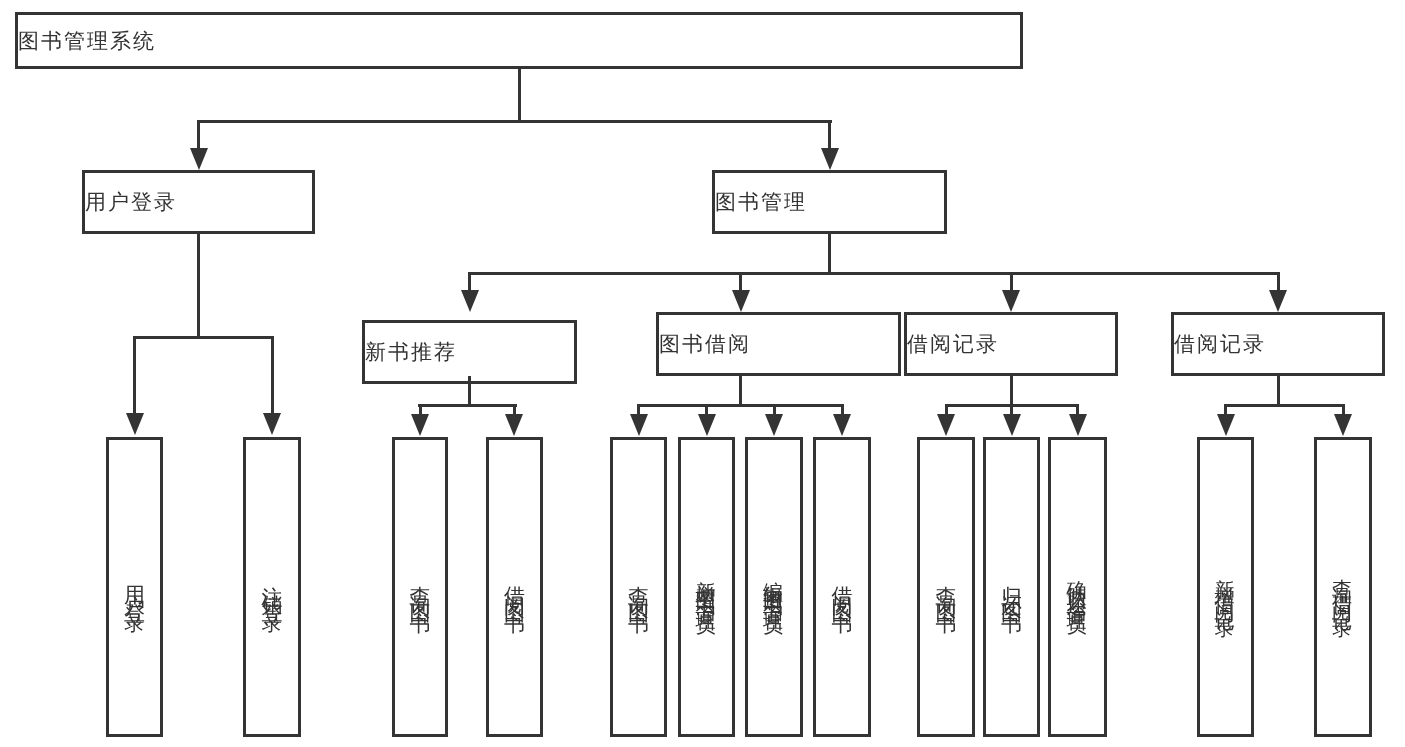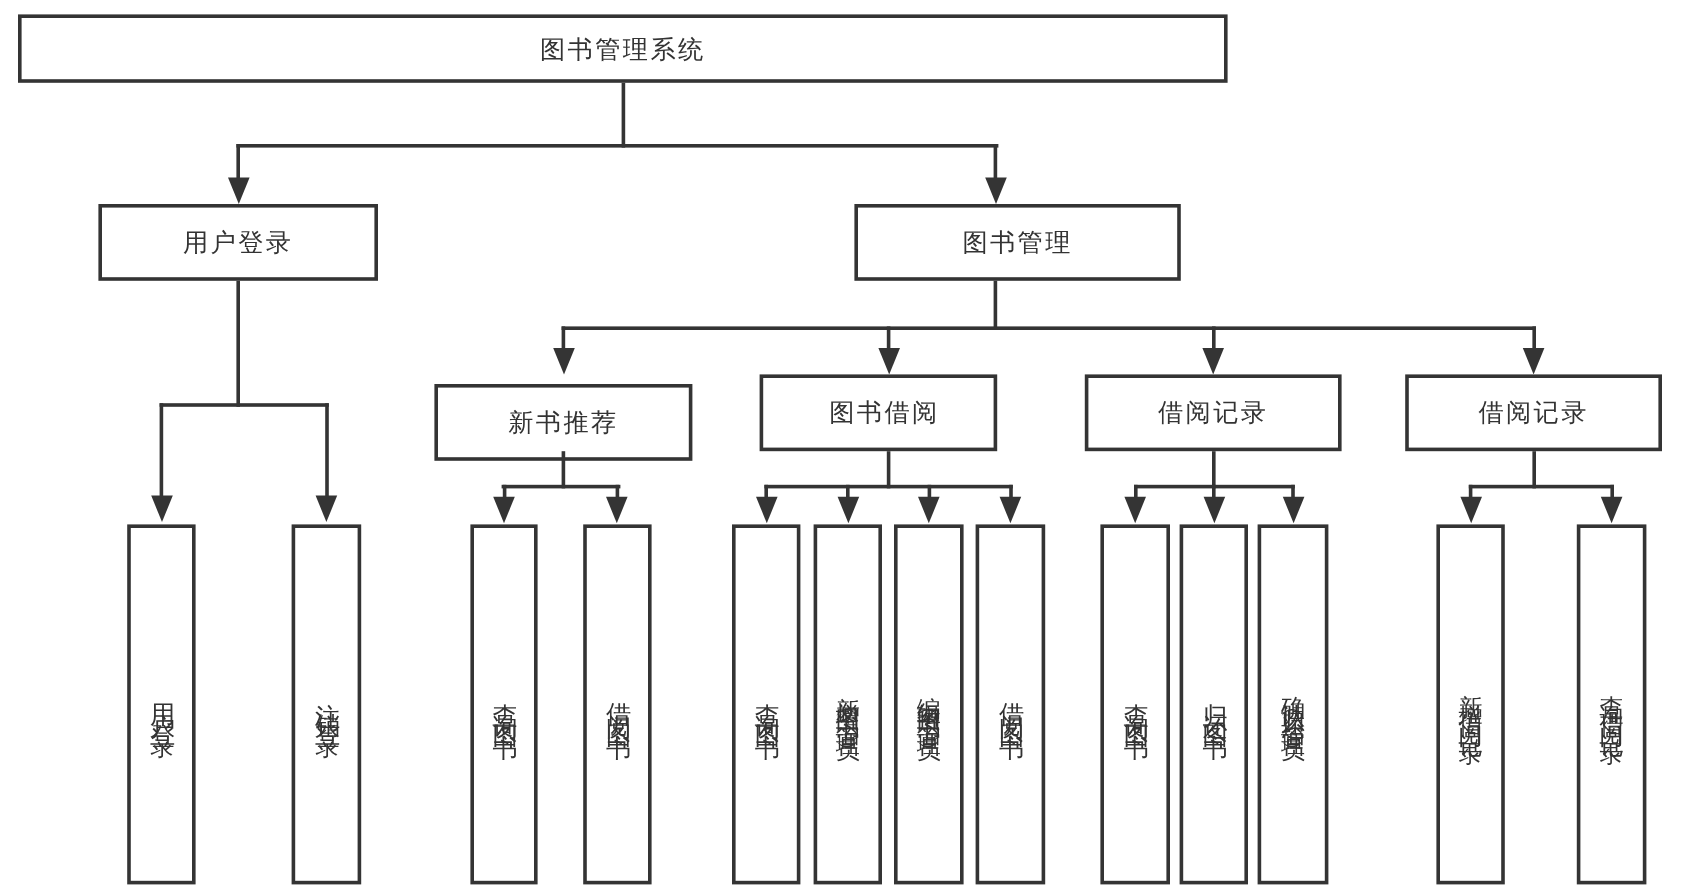--- a/index.html
+++ b/index.html
@@ -2,21 +2,21 @@
 <html><head>
 <meta charset="utf-8">
 <style>
   html,body { margin:0; padding:0; background:#ffffff; }
   .stage {
     position:relative; width:1405px; height:747px; background:#ffffff;
     font-family:"Liberation Sans","DejaVu Sans",sans-serif; overflow:hidden;
   }
   .box {
     position:absolute; box-sizing:border-box; border:3px solid #343434; background:#ffffff;
-    display:flex; align-items:center; justify-content:center;
+    display:flex; align-items:center; 
     color:#333333; font-size:21px; letter-spacing:2px; white-space:nowrap;
   }
   .vbox {
     position:absolute; box-sizing:border-box; border:3px solid #343434; background:#ffffff;
     display:flex; align-items:center; justify-content:center;
     color:#333333; font-size:21px;
     writing-mode:vertical-rl; text-orientation:mixed; letter-spacing:9px;
     top:437px; height:300px;
   }
   .vbox.tight { letter-spacing:5px; font-size:20px; }
@@ -44,21 +44,21 @@
   <div class="vline" style="left:518px; top:69px; height:54px;"></div>
   <div class="hline" style="left:197px; top:120px; width:635px;"></div>
   <div class="vline" style="left:197px; top:120px; height:32px;"></div>
   <div class="arrow" style="left:190px; top:148px;"></div>
   <div class="vline" style="left:828px; top:120px; height:32px;"></div>
   <div class="arrow" style="left:821px; top:148px;"></div>
 
   <div class="box" style="left:82px; top:170px; width:233px; height:64px;">
     <span>用户登录</span>
   </div>
-  <div class="box" style="left:712px; top:170px; width:272px; height:64px;">
+  <div class="box" style="left:712px; top:170px; width:235px; height:64px;">
     <span>图书管理</span>
   </div>
 
   <div class="vline" style="left:197px; top:234px; height:105px;"></div>
   <div class="hline" style="left:133px; top:336px; width:141px;"></div>
   <div class="vline" style="left:133px; top:336px; height:79px;"></div>
   <div class="arrow" style="left:126px; top:413px;"></div>
   <div class="vline" style="left:271px; top:336px; height:79px;"></div>
   <div class="arrow" style="left:263px; top:413px;"></div>
 
@@ -69,21 +69,21 @@
   <div class="vline" style="left:739px; top:272px; height:20px;"></div>
   <div class="arrow" style="left:732px; top:290px;"></div>
   <div class="vline" style="left:1010px; top:272px; height:20px;"></div>
   <div class="arrow" style="left:1002px; top:290px;"></div>
   <div class="vline" style="left:1277px; top:272px; height:20px;"></div>
   <div class="arrow" style="left:1269px; top:290px;"></div>
 
   <div class="box" style="left:362px; top:320px; width:215px; height:64px;">
     <span>新书推荐</span>
   </div>
-  <div class="box" style="left:633px; top:312px; width:198px; height:64px;padding-left:10px;">
+  <div class="box" style="left:656px; top:312px; width:245px; height:64px;">
     <span>图书借阅</span>
   </div>
   <div class="box" style="left:904px; top:312px; width:214px; height:64px;">
     <span>借阅记录</span>
   </div>
   <div class="box" style="left:1171px; top:312px; width:214px; height:64px;">
     <span>借阅记录</span>
   </div>
 
   <div class="vline" style="left:468px; top:376px; height:31px;"></div>

